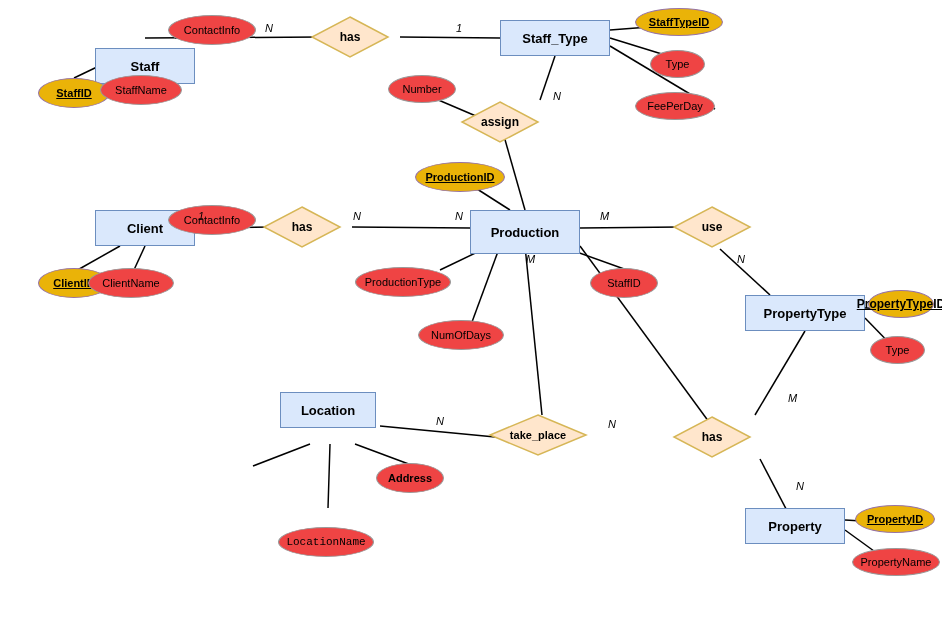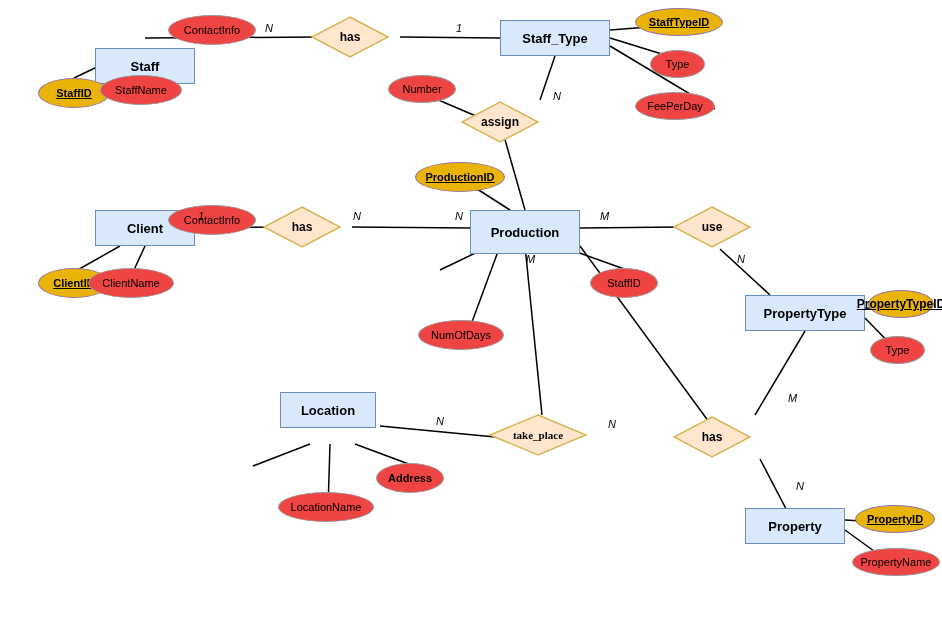--- a/index.html
+++ b/index.html
@@ -196,21 +196,21 @@
     <svg class="diamond-inner" viewBox="0 0 80 44">
       <polygon points="40,2 78,22 40,42 2,22" fill="#ffe6cc" stroke="#d6b656" stroke-width="1.5"></polygon>
     </svg>
     <span>use</span>
   </div>
 
   <div class="diamond" style="left:488px; top:413px; width:100px;">
     <svg style="position:absolute;width:100px;height:44px;" viewBox="0 0 100 44">
       <polygon points="50,2 98,22 50,42 2,22" fill="#ffe6cc" stroke="#d6b656" stroke-width="1.5"></polygon>
     </svg>
-    <span style="font-size:11px;font-weight:bold;position:relative;z-index:1;font-family:Liberation Serif, serif;">take_place</span>
+    <span style="font-size:11px;font-weight:bold;position:relative;z-index:1;">take_place</span>
   </div>
 
   <div class="diamond" style="left:672px; top:415px;">
     <svg class="diamond-inner" viewBox="0 0 80 44">
       <polygon points="40,2 78,22 40,42 2,22" fill="#ffe6cc" stroke="#d6b656" stroke-width="1.5"></polygon>
     </svg>
     <span>has</span>
   </div>
 
   <div class="ellipse pk" style="left:38px; top:78px; width:72px; height:30px;">StaffID</div>
@@ -228,33 +228,34 @@
   <div class="ellipse regular" style="left:635px; top:92px; width:80px; height:28px;">FeePerDay</div>
 
   <div class="ellipse pk" style="left:38px; top:268px; width:72px; height:30px;">ClientID</div>
 
   <div class="ellipse regular" style="left:88px; top:268px; width:86px; height:30px;">ClientName</div>
 
   <div class="ellipse regular" style="left:168px; top:205px; width:88px; height:30px;">ContactInfo</div>
 
   <div class="ellipse pk" style="left:415px; top:162px; width:90px; height:30px;">ProductionID</div>
 
+  <div class="ellipse regular" style="left:355px; top:267px; width:96px; height:30px; font-size:11px;">ProductionType</div>
 
   <div class="ellipse regular" style="left:418px; top:320px; width:86px; height:30px;">NumOfDays</div>
 
   <div class="ellipse regular" style="left:590px; top:268px; width:68px; height:30px;">StaffID</div>
 
   <div class="ellipse pk" style="left:868px; top:290px; width:66px; height:28px; font-size:12px;">PropertyTypeID</div>
 
   <div class="ellipse regular" style="left:870px; top:336px; width:55px; height:28px;">Type</div>
 
 
   <div class="ellipse regular" style="left:376px; top:463px; width:68px; height:30px;font-weight:bold;">Address</div>
 
-  <div class="ellipse regular" style="left:278px; top:492px; width:96px; height:30px;">LocationName</div>
+  <div class="ellipse regular" style="left:278px; top:527px; width:96px; height:30px;font-family:Liberation Mono, monospace;">LocationName</div>
 
   <div class="ellipse pk" style="left:855px; top:505px; width:80px; height:28px;">PropertyID</div>
 
   <div class="ellipse regular" style="left:852px; top:548px; width:88px; height:28px; font-size:11px;">PropertyName</div>
 
   <span class="cardinality" style="left:265px; top:22px;">N</span>
   <span class="cardinality" style="left:456px; top:22px;">1</span>
   <span class="cardinality" style="left:553px; top:90px;">N</span>
   <span class="cardinality" style="left:353px; top:210px;">N</span>
   <span class="cardinality" style="left:198px; top:210px;">1</span>

